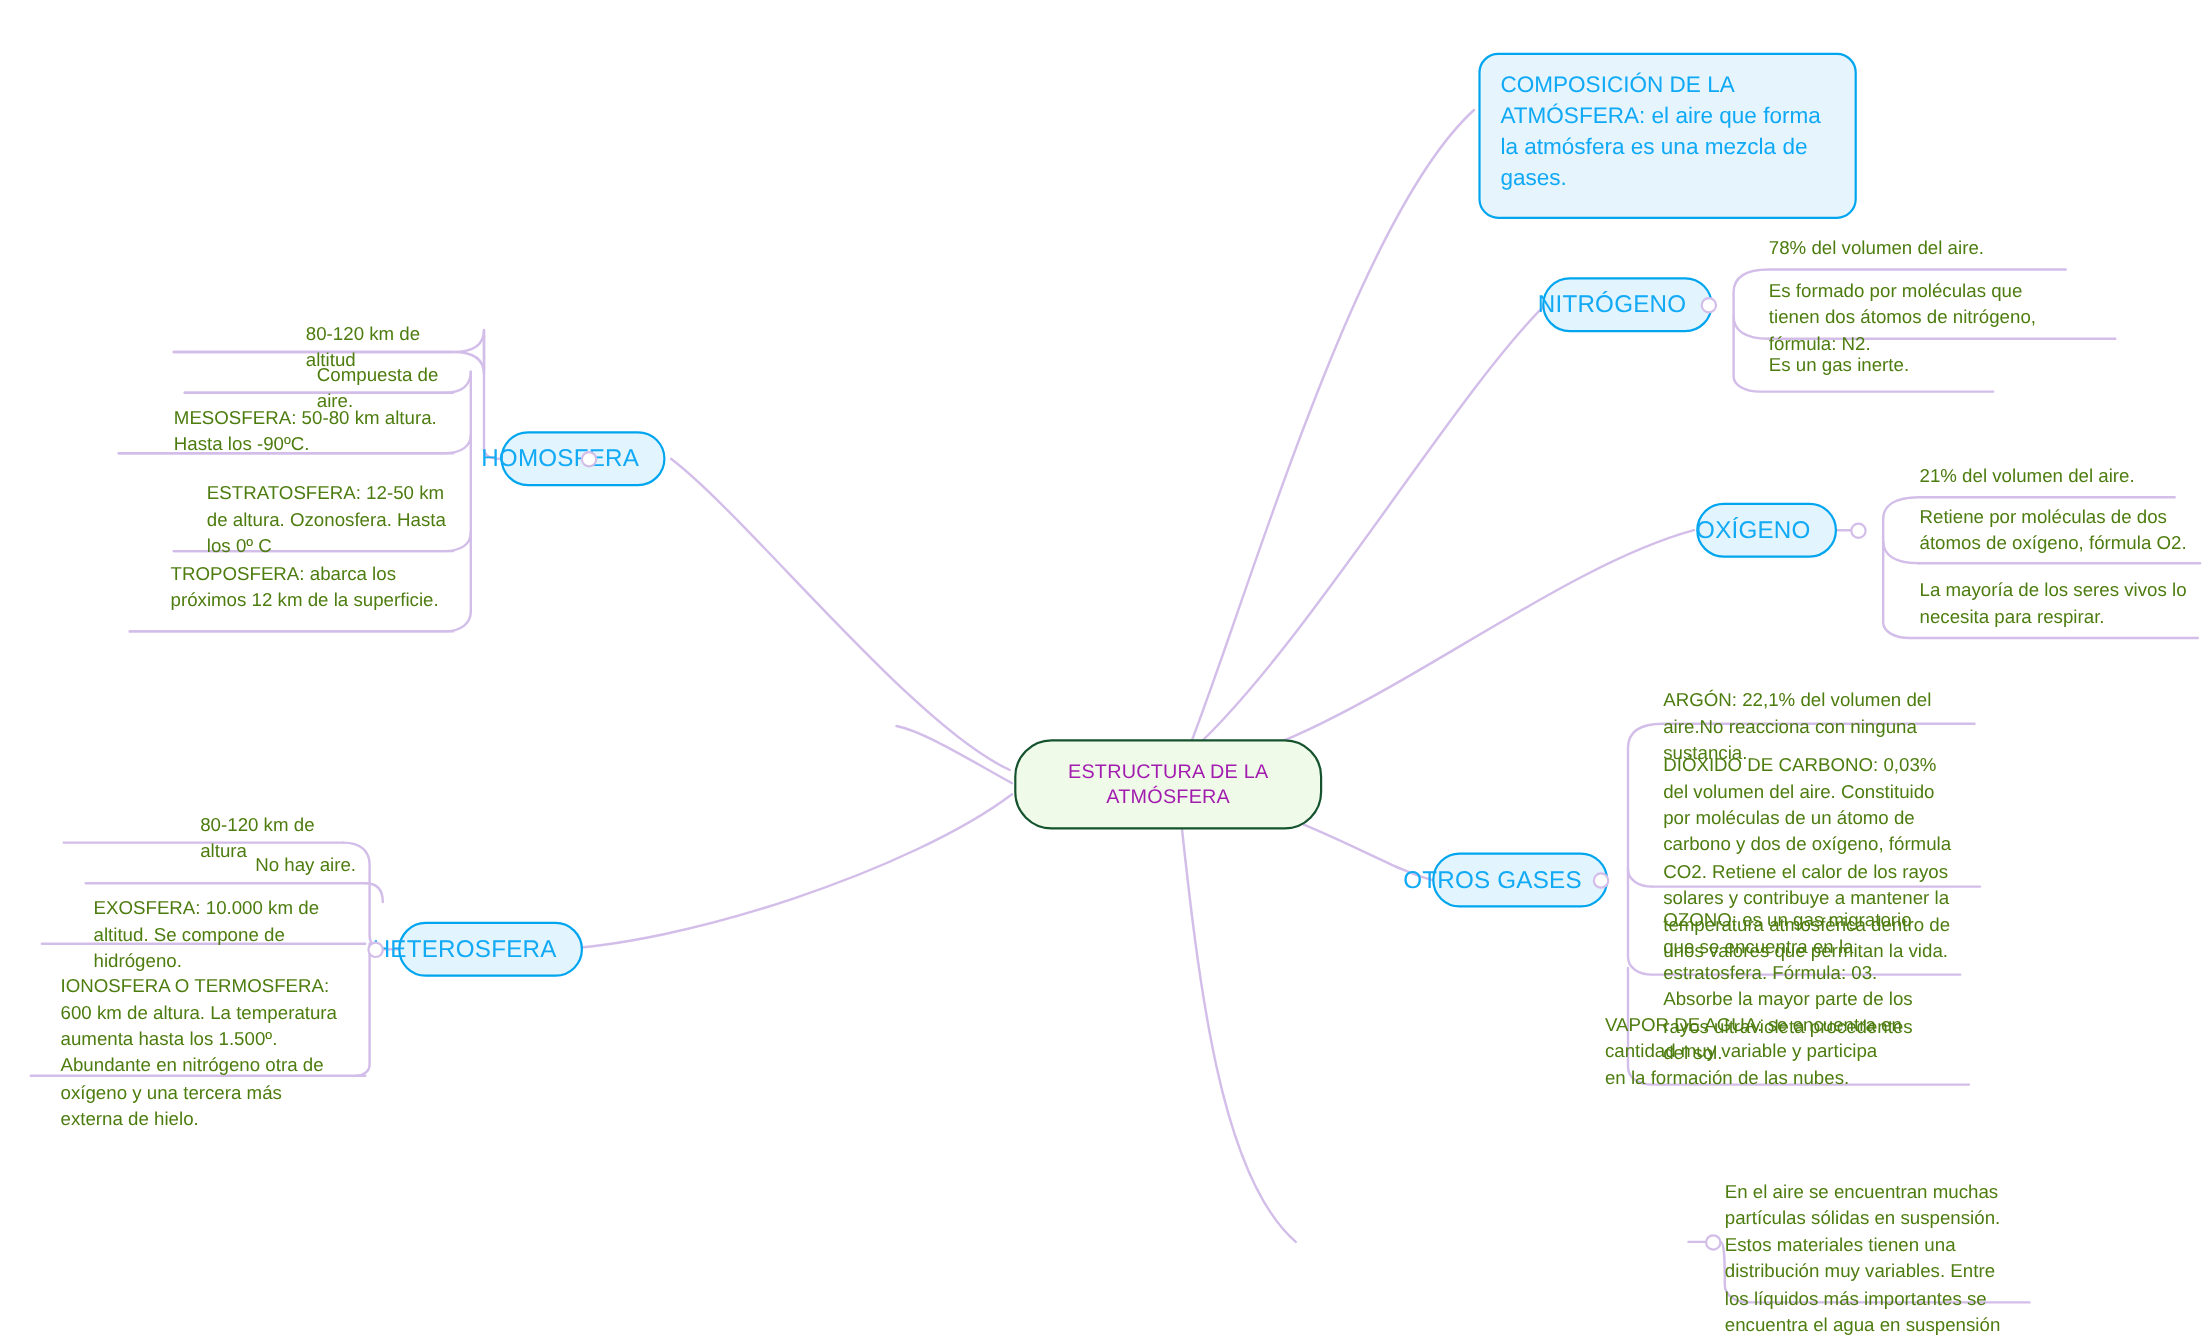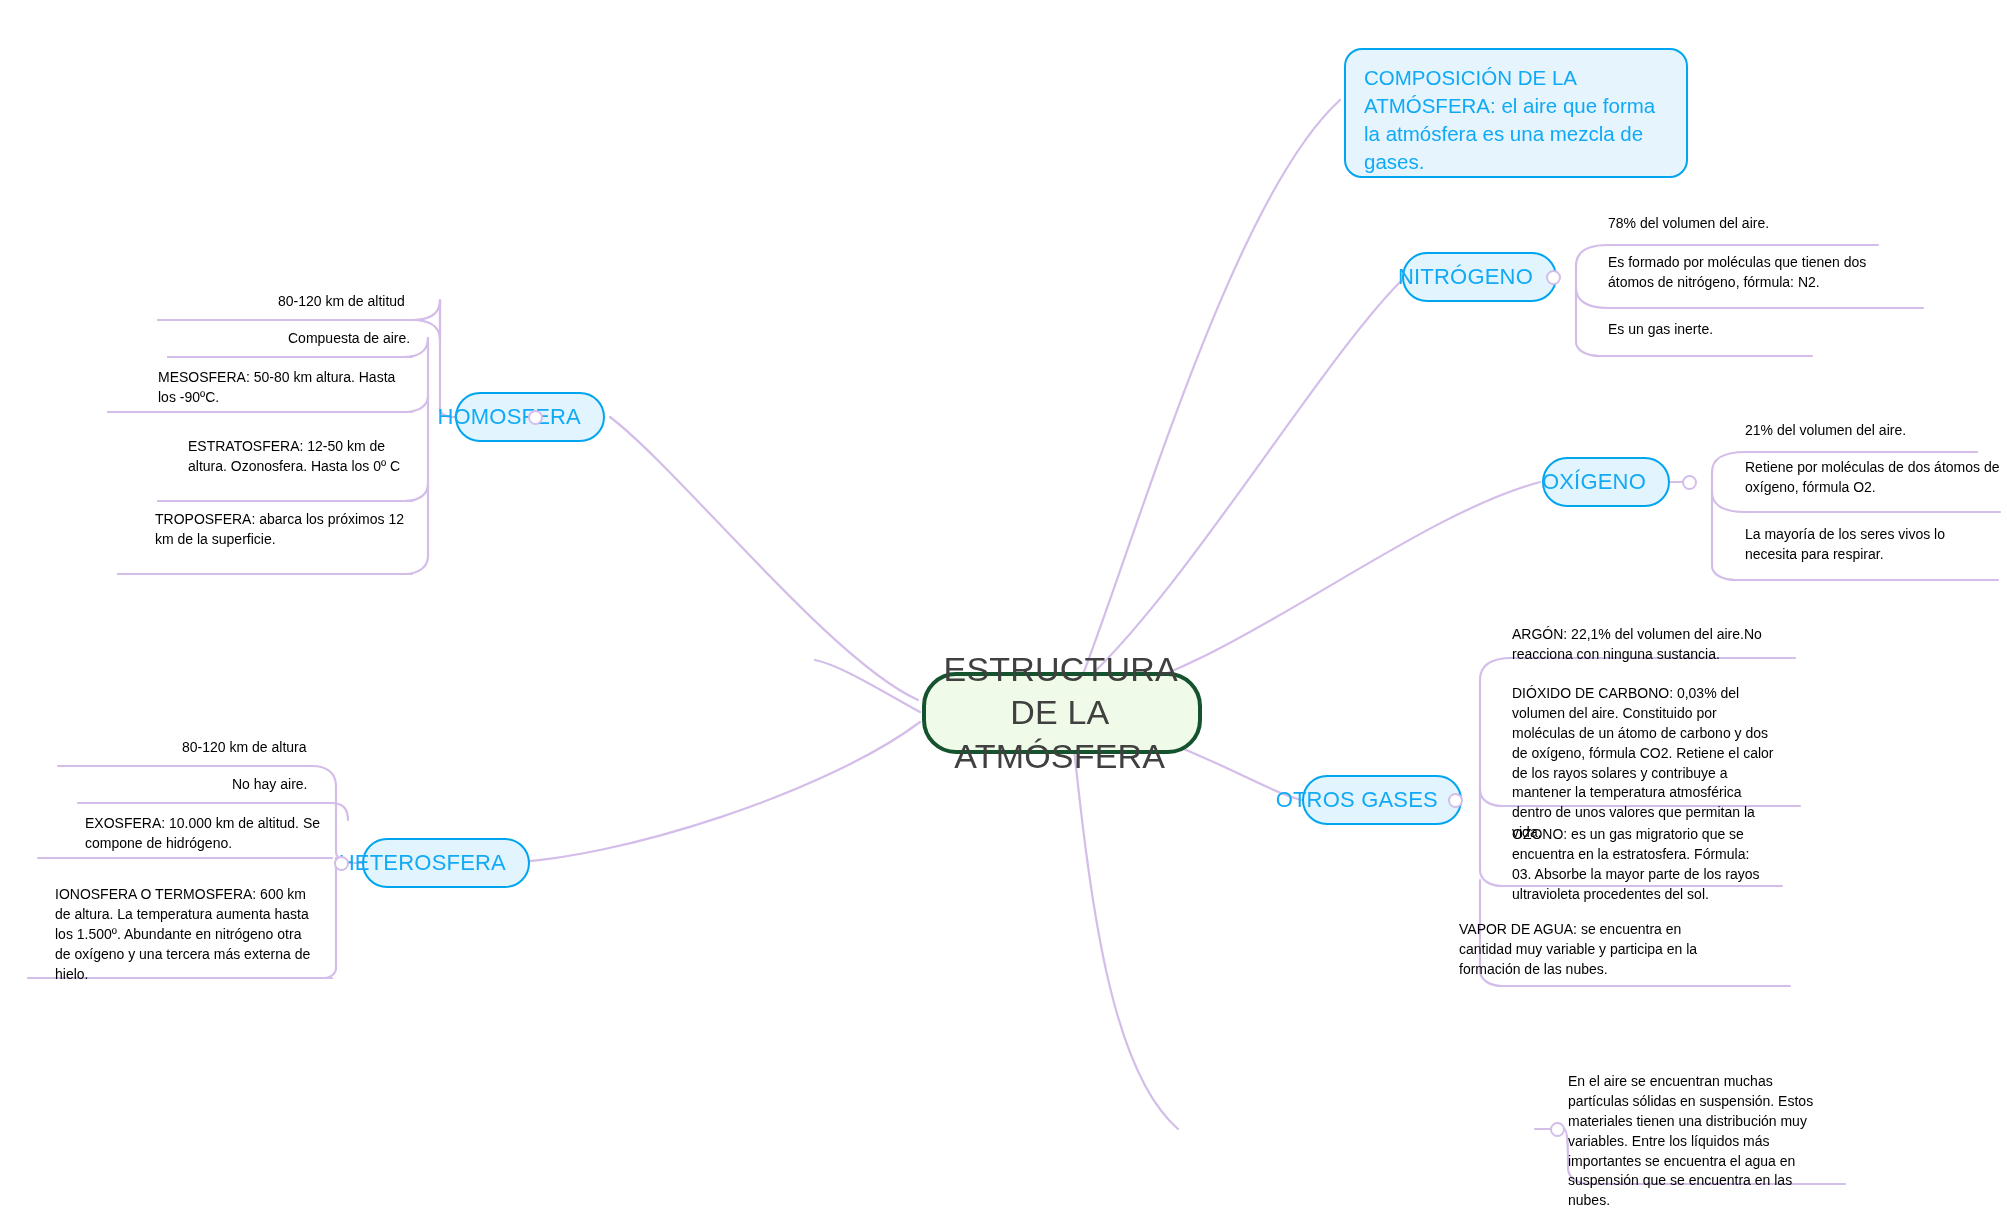--- a/index.html
+++ b/index.html
@@ -31,46 +31,46 @@
     background:#e2f4fd;
     border-radius:999px;
     color:#12aaf5;
     font-size:22px;
     letter-spacing:.2px;
     white-space:nowrap;
     padding:0 22px;
     z-index:3;
   }
   .node.root{
-    border:4px solid #14532d;
+    border:2px solid #14532d;
     background:#f0fae9;
-    color:#404040;
+    color:#a21caf;
     border-radius:34px;
-    font-size:34px;
+    font-size:18px;
     line-height:1.28;
     white-space:normal;
     letter-spacing:.2px;
   }
   .callout{
     position:absolute;
     box-sizing:border-box;
     border:2px solid #00a5ef;
     background:#e6f5fd;
     border-radius:18px;
     color:#10a9f5;
     font-size:20.5px;
     line-height:1.36;
-    padding:14px 18px 0 18px;
+    padding:14px 18px 21px 18px;
     z-index:3;
   }
   .leaf{
     position:absolute;
     box-sizing:border-box;
-    color:#000000;
-    font-size:14px;
+    color:#4d7c0f;
+    font-size:17px;
     line-height:1.42;
     z-index:2;
   }
   .leaf.right{text-align:left;}
   .leaf.left{text-align:left;}
   .dot{
     position:absolute;
     width:15px;height:15px;
     border:2px solid #d3bde9;
     border-radius:50%;

